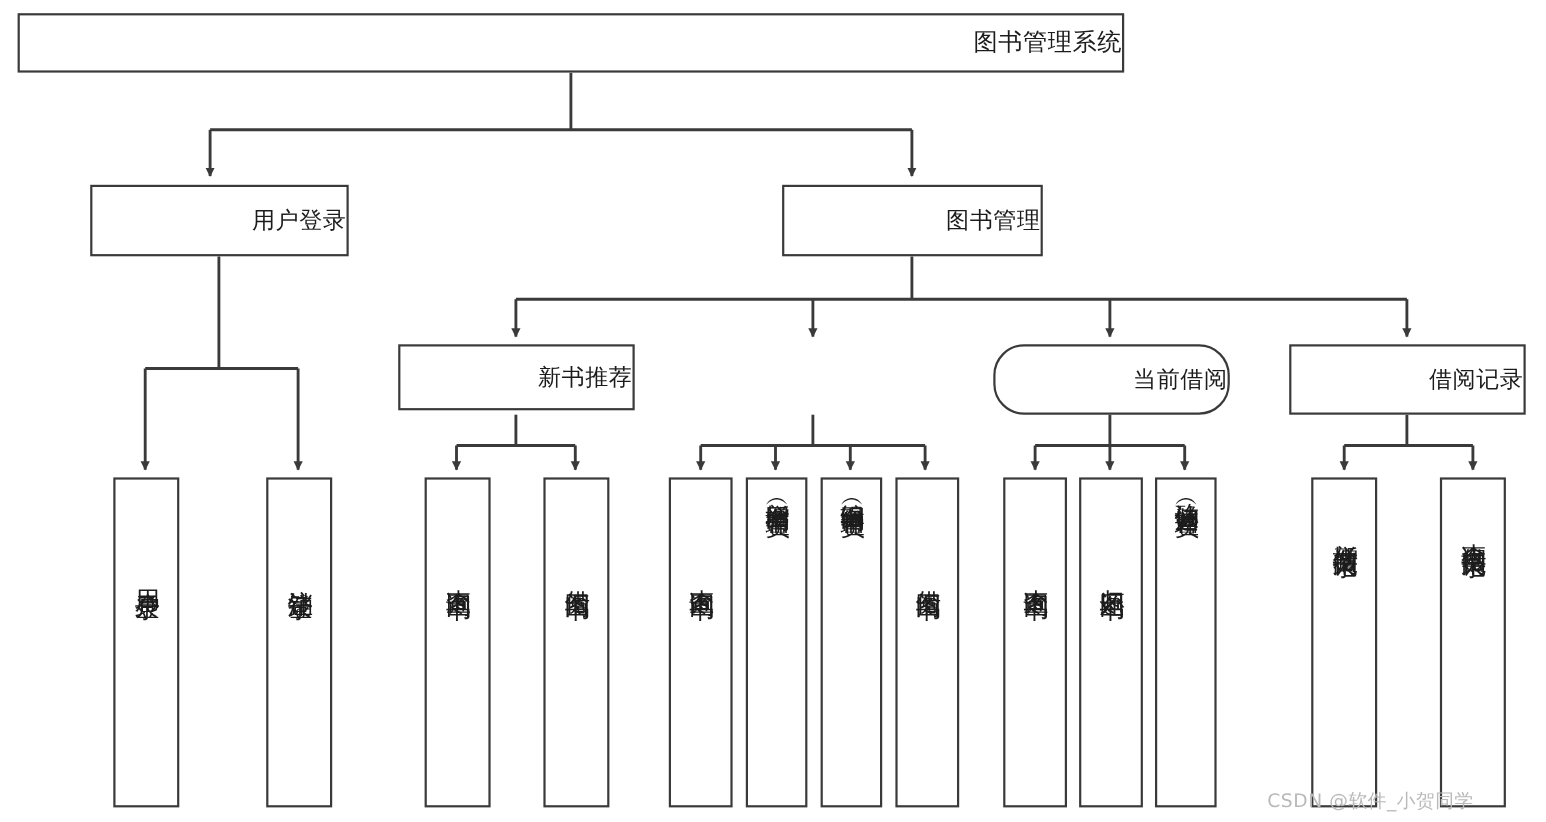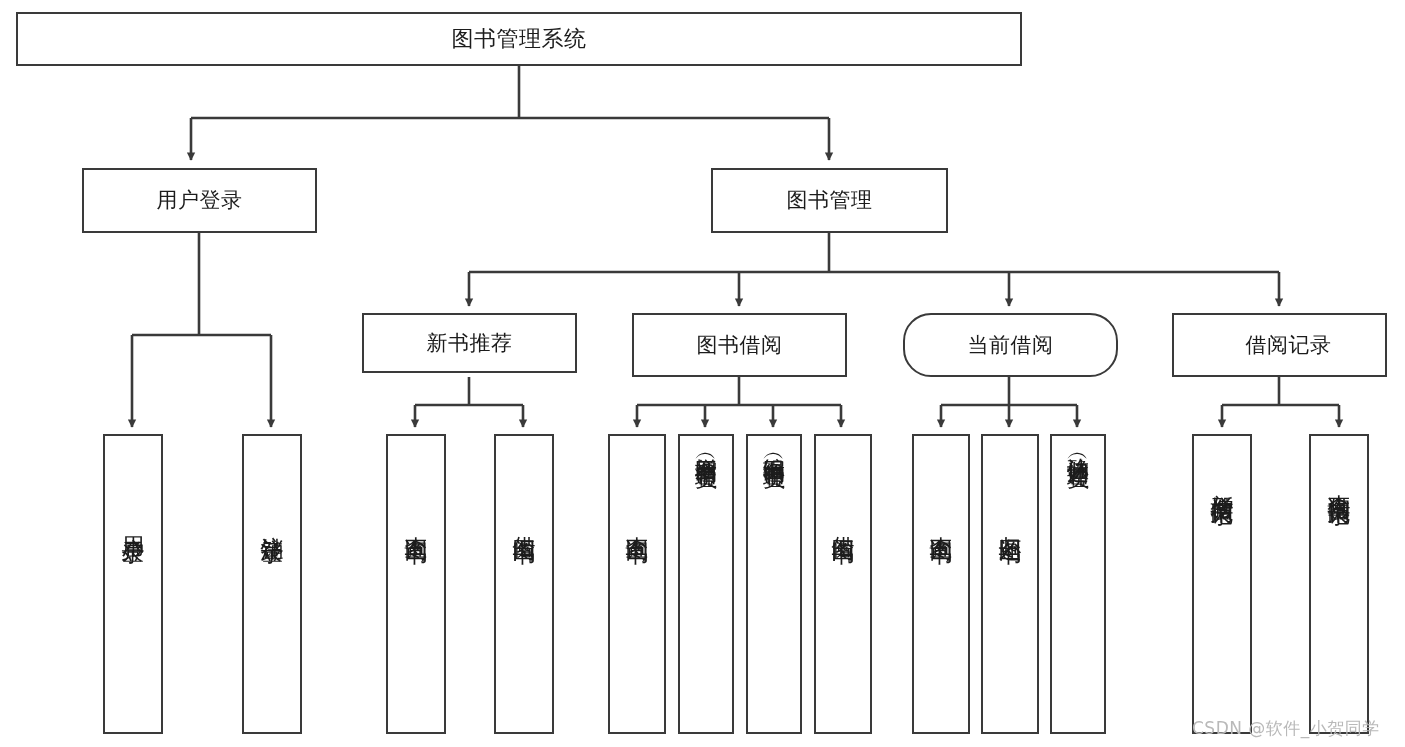--- a/index.html
+++ b/index.html
@@ -26,21 +26,21 @@
     height: 747px;
     pointer-events: none;
   }
   .node {
     position: absolute;
     box-sizing: border-box;
     background: #ffffff;
     border: 2.5px solid #3a3a3a;
     display: flex;
     align-items: center;
-    justify-content: center;
+    justify-content: flex-end;
     color: #1c1c1c;
   }
   .node .node-label {
     display: block;
     text-align: center;
     line-height: 1.18;
     white-space: nowrap;
   }
   
   .node.horiz .node-label {
@@ -150,23 +150,20 @@
   <div class="node horiz" style="left:82px; top:168px; width:235px; height:65px;">
     <span class="node-label">用户登录</span>
   </div>
   <div class="node horiz" style="left:711px; top:168px; width:237px; height:65px;">
     <span class="node-label">图书管理</span>
   </div>
 
   <div class="node horiz" style="left:362px; top:313px; width:215px; height:60px;">
     <span class="node-label">新书推荐</span>
   </div>
-  <div class="node horiz" style="left:632px; top:313px; width:215px; height:64px;">
-    <span class="node-label">图书借阅</span>
-  </div>
   <div class="node horiz" style="left:903px; top:313px; width:215px; height:64px;border-radius:28px;">
     <span class="node-label">当前借阅</span>
   </div>
   <div class="node horiz" style="left:1172px; top:313px; width:215px; height:64px;padding-left:18px;">
     <span class="node-label">借阅记录</span>
   </div>
 
   <div class="node vert mid-text short-text" style="left:103px; top:434px; width:60px; height:300px;">
     <span class="node-label">用户登录</span>
   </div>
@@ -204,15 +201,15 @@
     <span class="node-label">确认归还（管理员）</span>
   </div>
 
   <div class="node vert mid-text mid-pad" style="left:1192px; top:434px; width:60px; height:300px;">
     <span class="node-label">新增借阅记录</span>
   </div>
   <div class="node vert mid-text mid-pad" style="left:1309px; top:434px; width:60px; height:300px;">
     <span class="node-label">查询借阅记录</span>
   </div>
 
-  <div class="watermark" style="left:1192px; top:717px;">CSDN @软件_小贺同学</div>
+  <div class="watermark" style="left:1152px; top:717px;">CSDN @软件_小贺同学</div>
 
 </div>
 
 </body></html>

